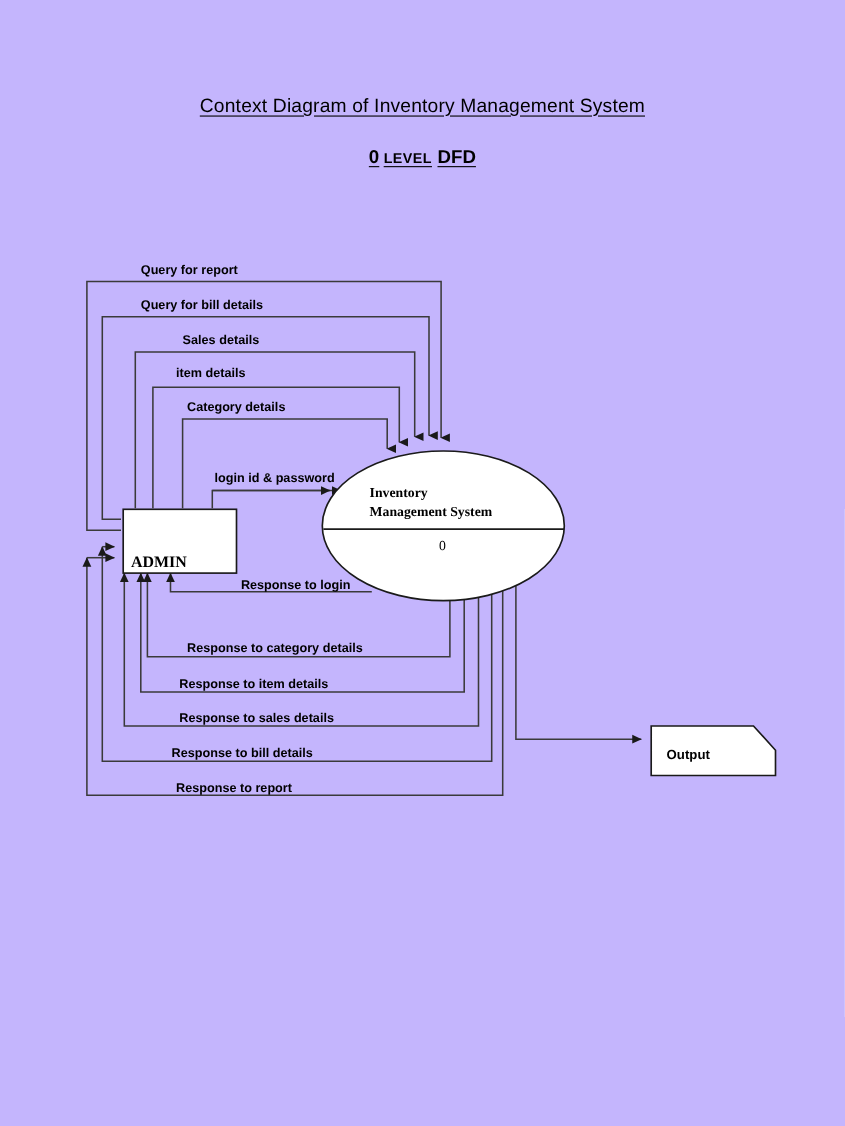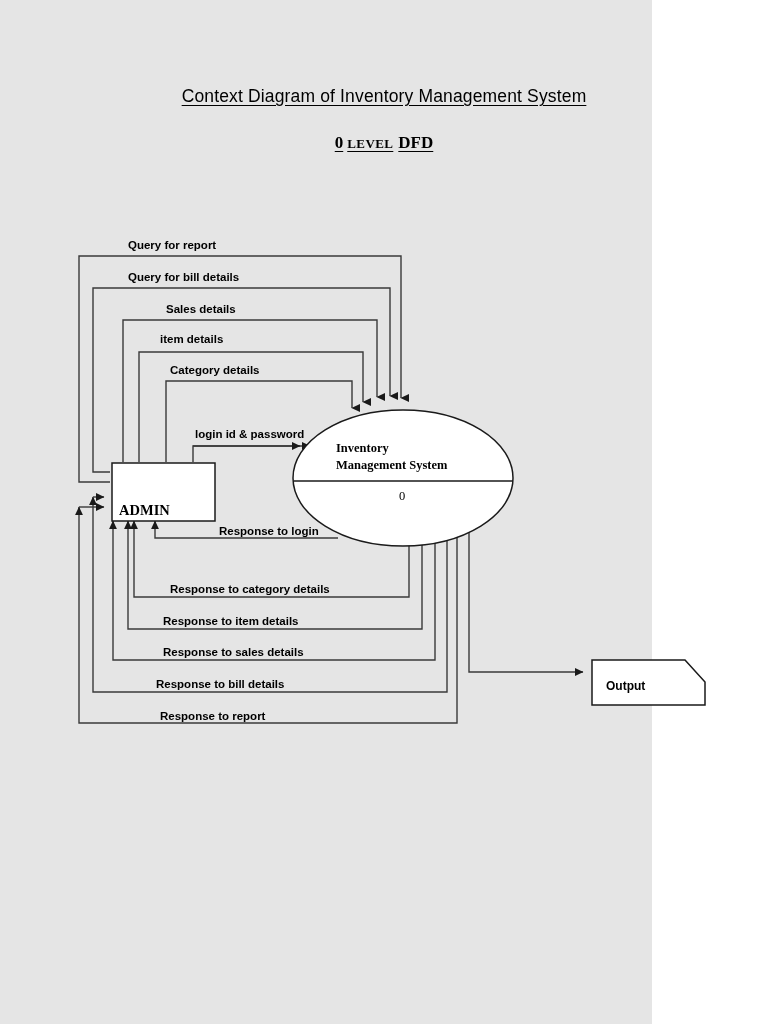--- a/index.html
+++ b/index.html
@@ -9,23 +9,23 @@
   }
   body {
     width: 768px;
     height: 1024px;
     position: relative;
     font-family: "Liberation Sans", sans-serif;
     overflow: hidden;
   }
   #page {
     position: relative;
-    width: 652px;
+    width: 768px;
     height: 1024px;
-    background: #e5e5e5;
+    background: #c4b5fd;
   }
   .title-block {
     position: absolute;
     left: 0;
     top: 0;
     width: 768px;
     text-align: center;
   }
   .doc-title {
     display: inline-block;
@@ -40,21 +40,21 @@
   }
   .subtitle-wrap {
     position: absolute;
     left: 0;
     top: 133px;
     width: 768px;
     text-align: center;
   }
   .doc-subtitle {
     display: inline-block;
-    font-family: Liberation Serif, serif;
+    font-family: Liberation Sans, sans-serif;
     font-weight: bold;
     font-size: 17px;
     color: #000000;
     text-decoration: underline;
     text-underline-offset: 3px;
   }
   .doc-subtitle .small-caps {
     font-size: 13px;
     letter-spacing: 0.4px;
   }

